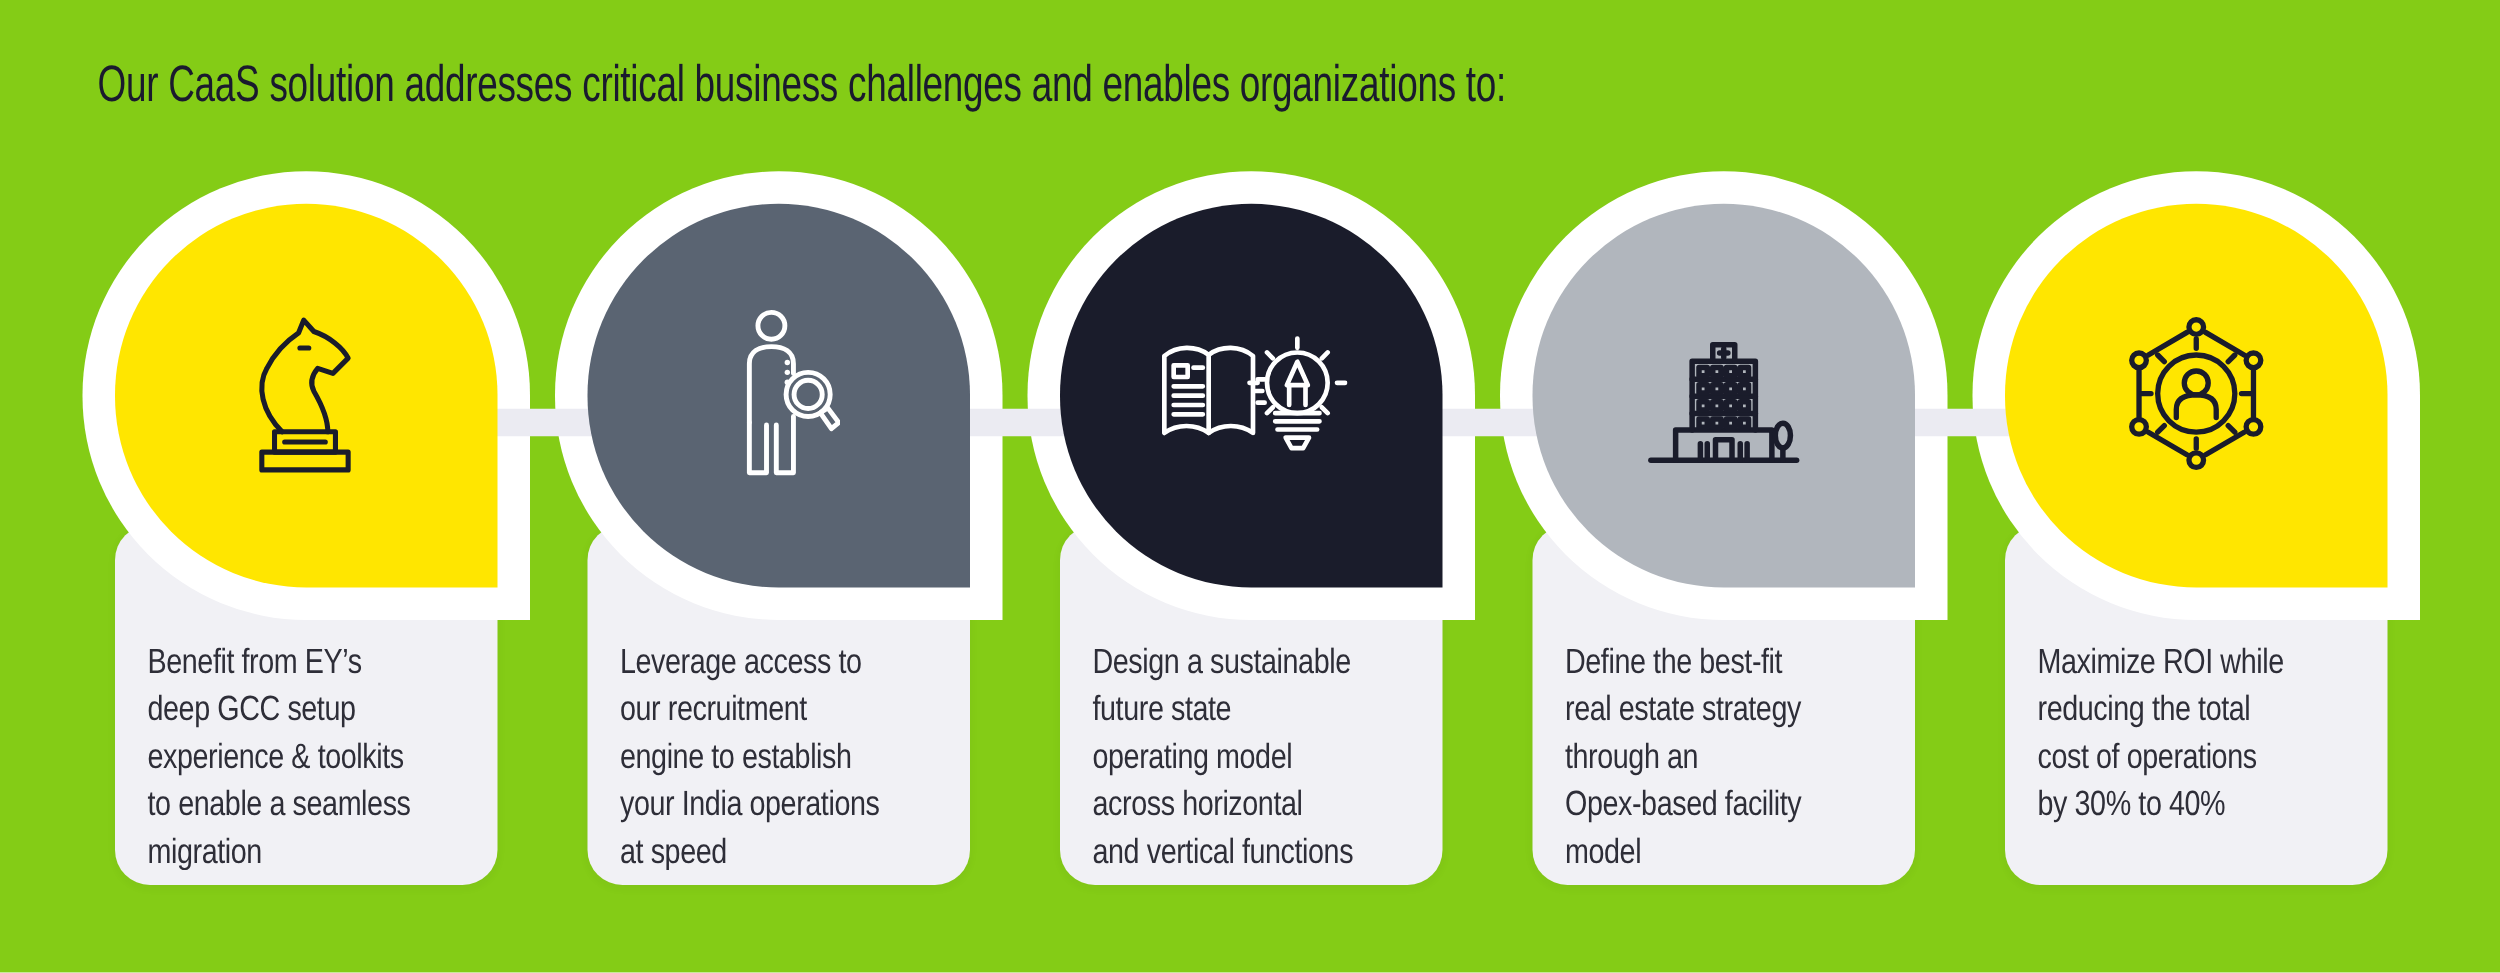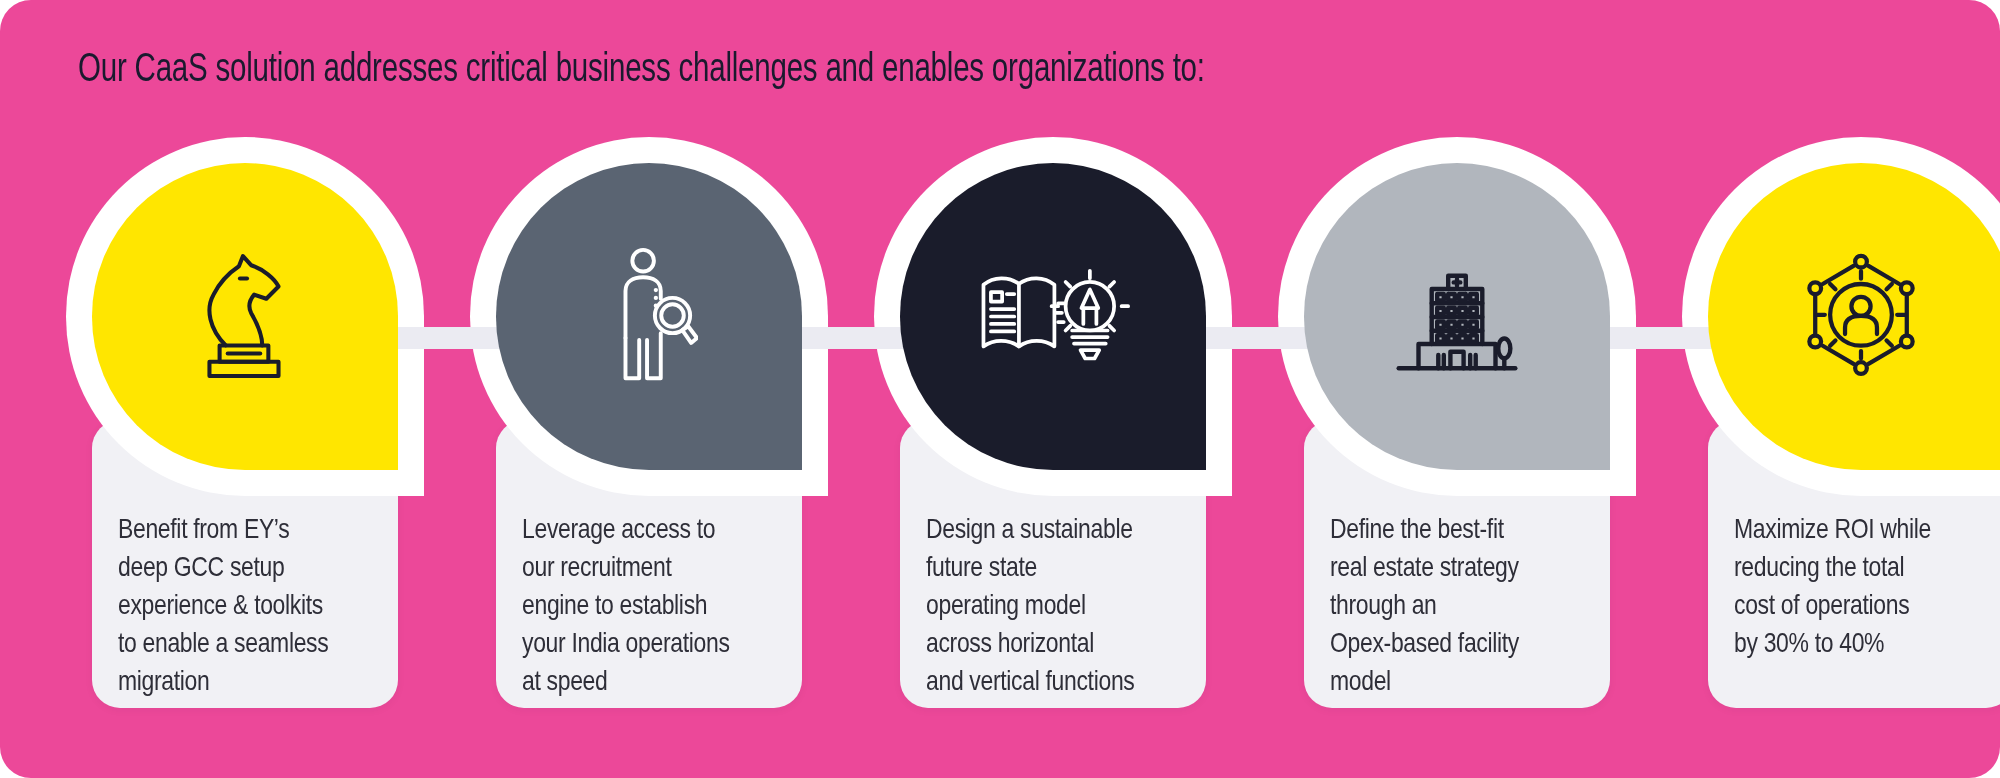--- a/index.html
+++ b/index.html
@@ -1,25 +1,25 @@
 <!DOCTYPE html>
 <html><head>
 <meta charset="utf-8">
 <style>
   html,body{margin:0;padding:0;background:#ffffff;}
   body{width:2000px;height:778px;font-family:"Liberation Sans",sans-serif;}
-  .canvas{position:relative;width:2000px;height:778px;background:#ec4899;overflow:hidden;border-radius:31px;}
+  .canvas{position:relative;width:2000px;height:778px;background:#84cc16;overflow:hidden;}
 
   .page-title{
     position:absolute;left:78px;top:44px;margin:0;
     font-size:41px;font-weight:400;color:#1A1A2E;letter-spacing:-0.3px;
     transform:scaleX(0.72);transform-origin:left top;white-space:nowrap;
   }
 
-  .cards-row{position:absolute;left:92px;top:163px;width:1818px;height:545px;display:flex;gap:98px;text-decoration:underline;}
+  .cards-row{position:absolute;left:92px;top:163px;width:1818px;height:545px;display:flex;gap:72px;text-decoration:underline;}
 
   .connector{
     position:absolute;left:153px;top:164px;width:1512px;height:22px;
     background:#EBEBF2;z-index:3;
   }
 
   .card{position:relative;width:306px;height:545px;flex:0 0 306px;}
 
   .card-body{
     position:absolute;left:0;right:0;top:257px;bottom:0;

